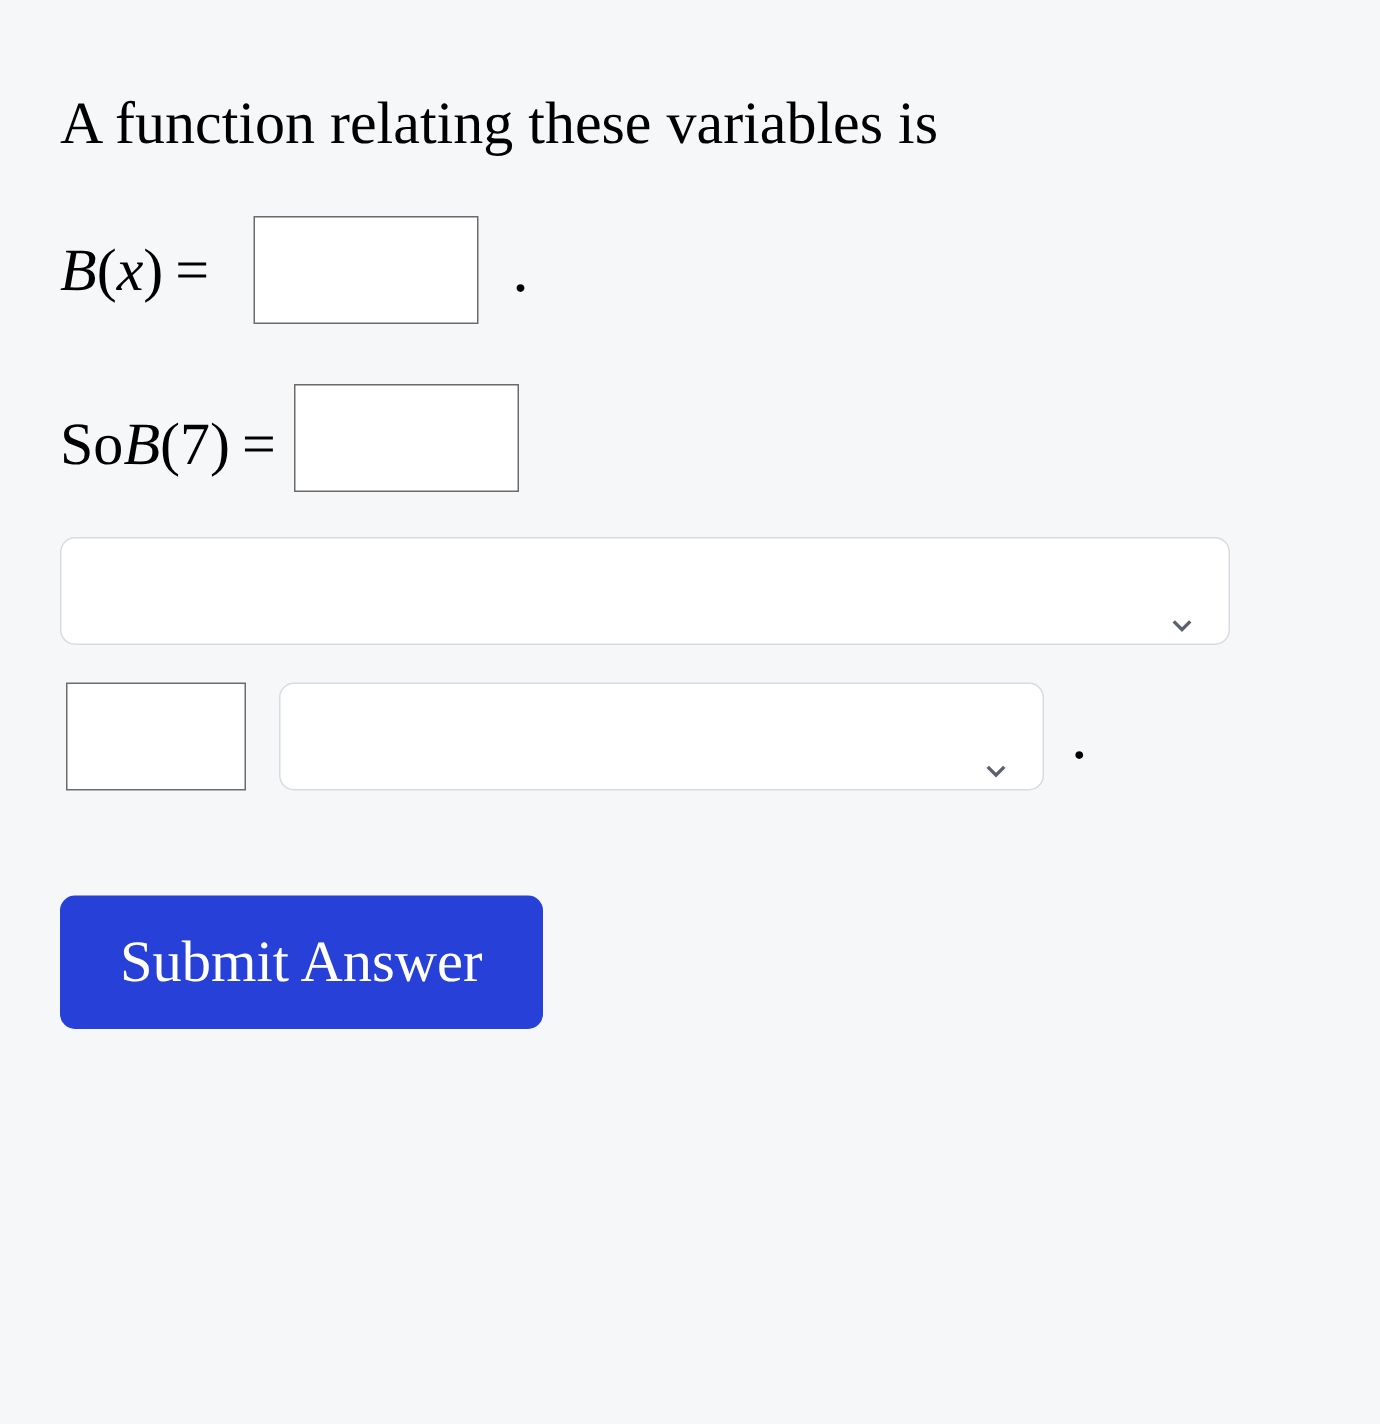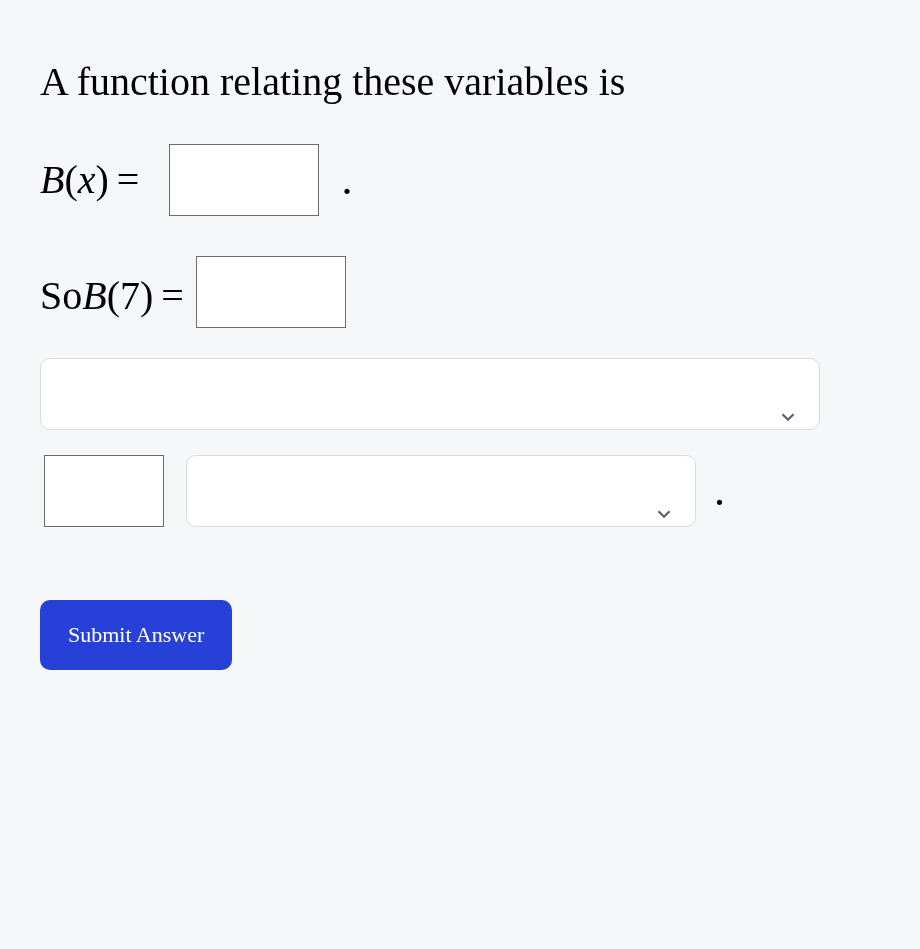--- a/index.html
+++ b/index.html
@@ -107,25 +107,25 @@
       gap: 18px;
       margin-bottom: 70px;
     }
     .period {
       font-size: 44px;
       font-family: Georgia, serif;
     }
     .submit-btn {
       background: #2640d8;
       color: #fff;
-      font-size: 22px;
+      font-size: 39px;
       font-family: Georgia, 'Times New Roman', serif;
       border: none;
       border-radius: 10px;
-      padding: 22px 28px;
+      padding: 22px 40px;
       cursor: pointer;
     }
   </style>
 </head>
 <body>
 
 <div class="content">
 
   <div class="line1">A function relating these variables is</div>
 

